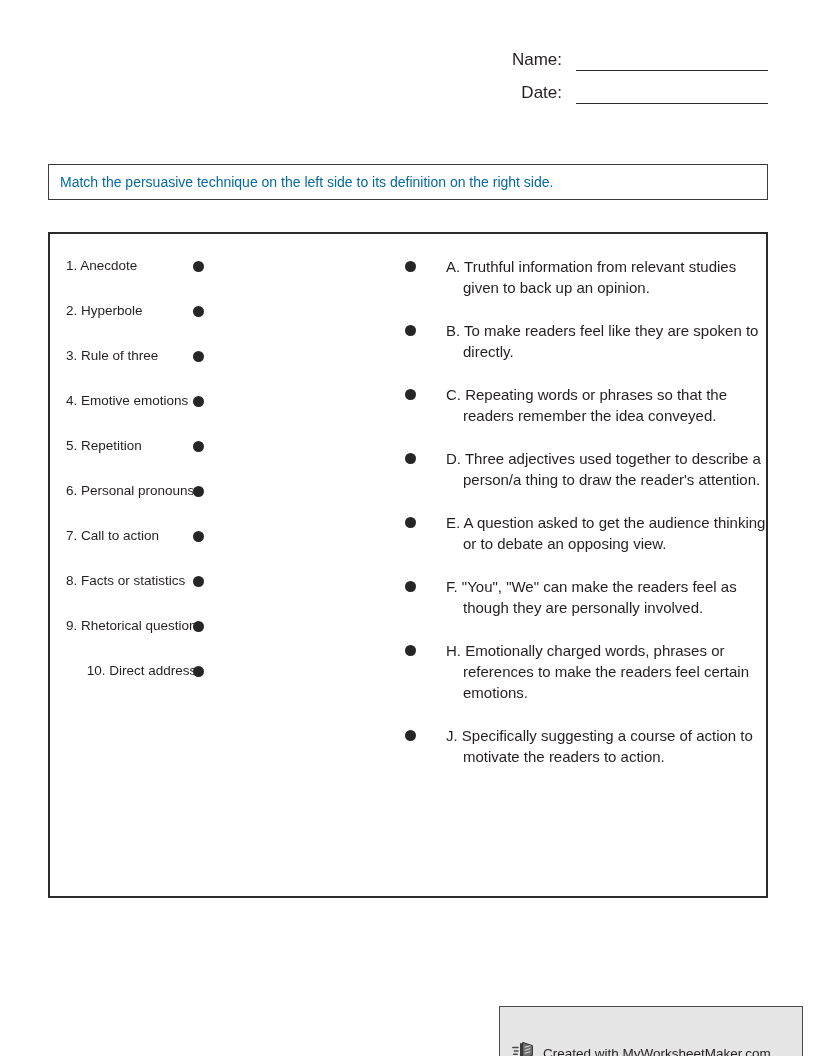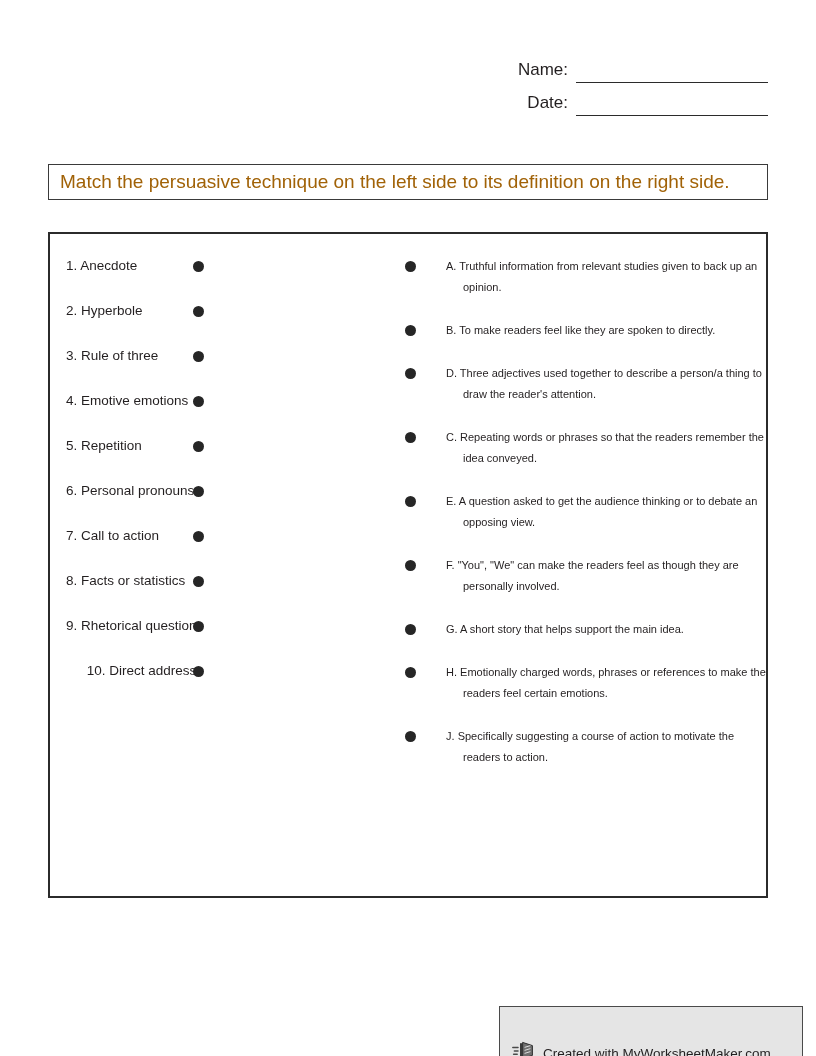--- a/index.html
+++ b/index.html
@@ -35,23 +35,23 @@
     white-space: nowrap;
   }
   .field-block {
     position: absolute;
     right: 0;
     top: 10px;
     width: 272px;
   }
   .field-row {
     display: flex;
-    align-items: flex-end;
     justify-content: flex-end;
     height: 33px;
+    gap: 6px;
   }
   .field-label {
     font-size: 17px;
     color: #231f20;
     padding-right: 8px;
     padding-bottom: 3px;
     white-space: nowrap;
   }
   .field-line {
     width: 192px;
@@ -65,22 +65,22 @@
     left: 48px;
     top: 164px;
     width: 720px;
     height: 36px;
     border: 1.5px solid #3a3a3a;
     box-sizing: border-box;
     display: flex;
     align-items: center;
   }
   .instruction-text {
-    font-size: 19px;
-    color: #a16207;
+    font-size: 14px;
+    color: #0369a1;
     padding-left: 11px;
   }
 
   
   .match-box {
     position: absolute;
     left: 48px;
     top: 232px;
     width: 720px;
     height: 666px;
@@ -143,21 +143,21 @@
     position: relative;
     margin-bottom: 22px;
     min-height: 21px;
   }
   .def-dot {
     position: absolute;
     left: 3px;
     top: 5px;
   }
   .def-text {
-    font-size: 11px;
+    font-size: 15px;
     line-height: 21px;
     color: #231f20;
     padding-left: 61px;
     text-indent: -17px;
     width: 305px;
   }
 
   
   .footer-badge {
     position: absolute;
@@ -269,42 +269,38 @@
         <div class="def-text"><span>A.</span> <span>Truthful information from relevant studies given to back up an opinion.</span></div>
       </div>
 
       <div class="def-row">
         <span class="dot def-dot"></span>
         <div class="def-text"><span>B.</span> <span>To make readers feel like they are spoken to directly.</span></div>
       </div>
 
       <div class="def-row">
         <span class="dot def-dot"></span>
+        <div class="def-text"><span>C.</span> <span>Repeating words or phrases so that the readers remember the idea conveyed.</span></div>
+      </div>
+
+      <div class="def-row">
+        <span class="dot def-dot"></span>
         <div class="def-text"><span>D.</span> <span>Three adjectives used together to describe a person/a thing to draw the reader's attention.</span></div>
       </div>
 
       <div class="def-row">
         <span class="dot def-dot"></span>
-        <div class="def-text"><span>C.</span> <span>Repeating words or phrases so that the readers remember the idea conveyed.</span></div>
-      </div>
-
-      <div class="def-row">
-        <span class="dot def-dot"></span>
         <div class="def-text"><span>E.</span> <span>A question asked to get the audience thinking or to debate an opposing view.</span></div>
       </div>
 
       <div class="def-row">
         <span class="dot def-dot"></span>
         <div class="def-text"><span>F.</span> <span>"You", "We" can make the readers feel as though they are personally involved.</span></div>
       </div>
 
-      <div class="def-row">
-        <span class="dot def-dot"></span>
-        <div class="def-text"><span>G.</span> <span>A short story that helps support the main idea.</span></div>
-      </div>
 
       <div class="def-row">
         <span class="dot def-dot"></span>
         <div class="def-text"><span>H.</span> <span>Emotionally charged words, phrases or references to make the readers feel certain emotions.</span></div>
       </div>
 
 
       <div class="def-row">
         <span class="dot def-dot"></span>
         <div class="def-text"><span>J.</span> <span>Specifically suggesting a course of action to motivate the readers to action.</span></div>

